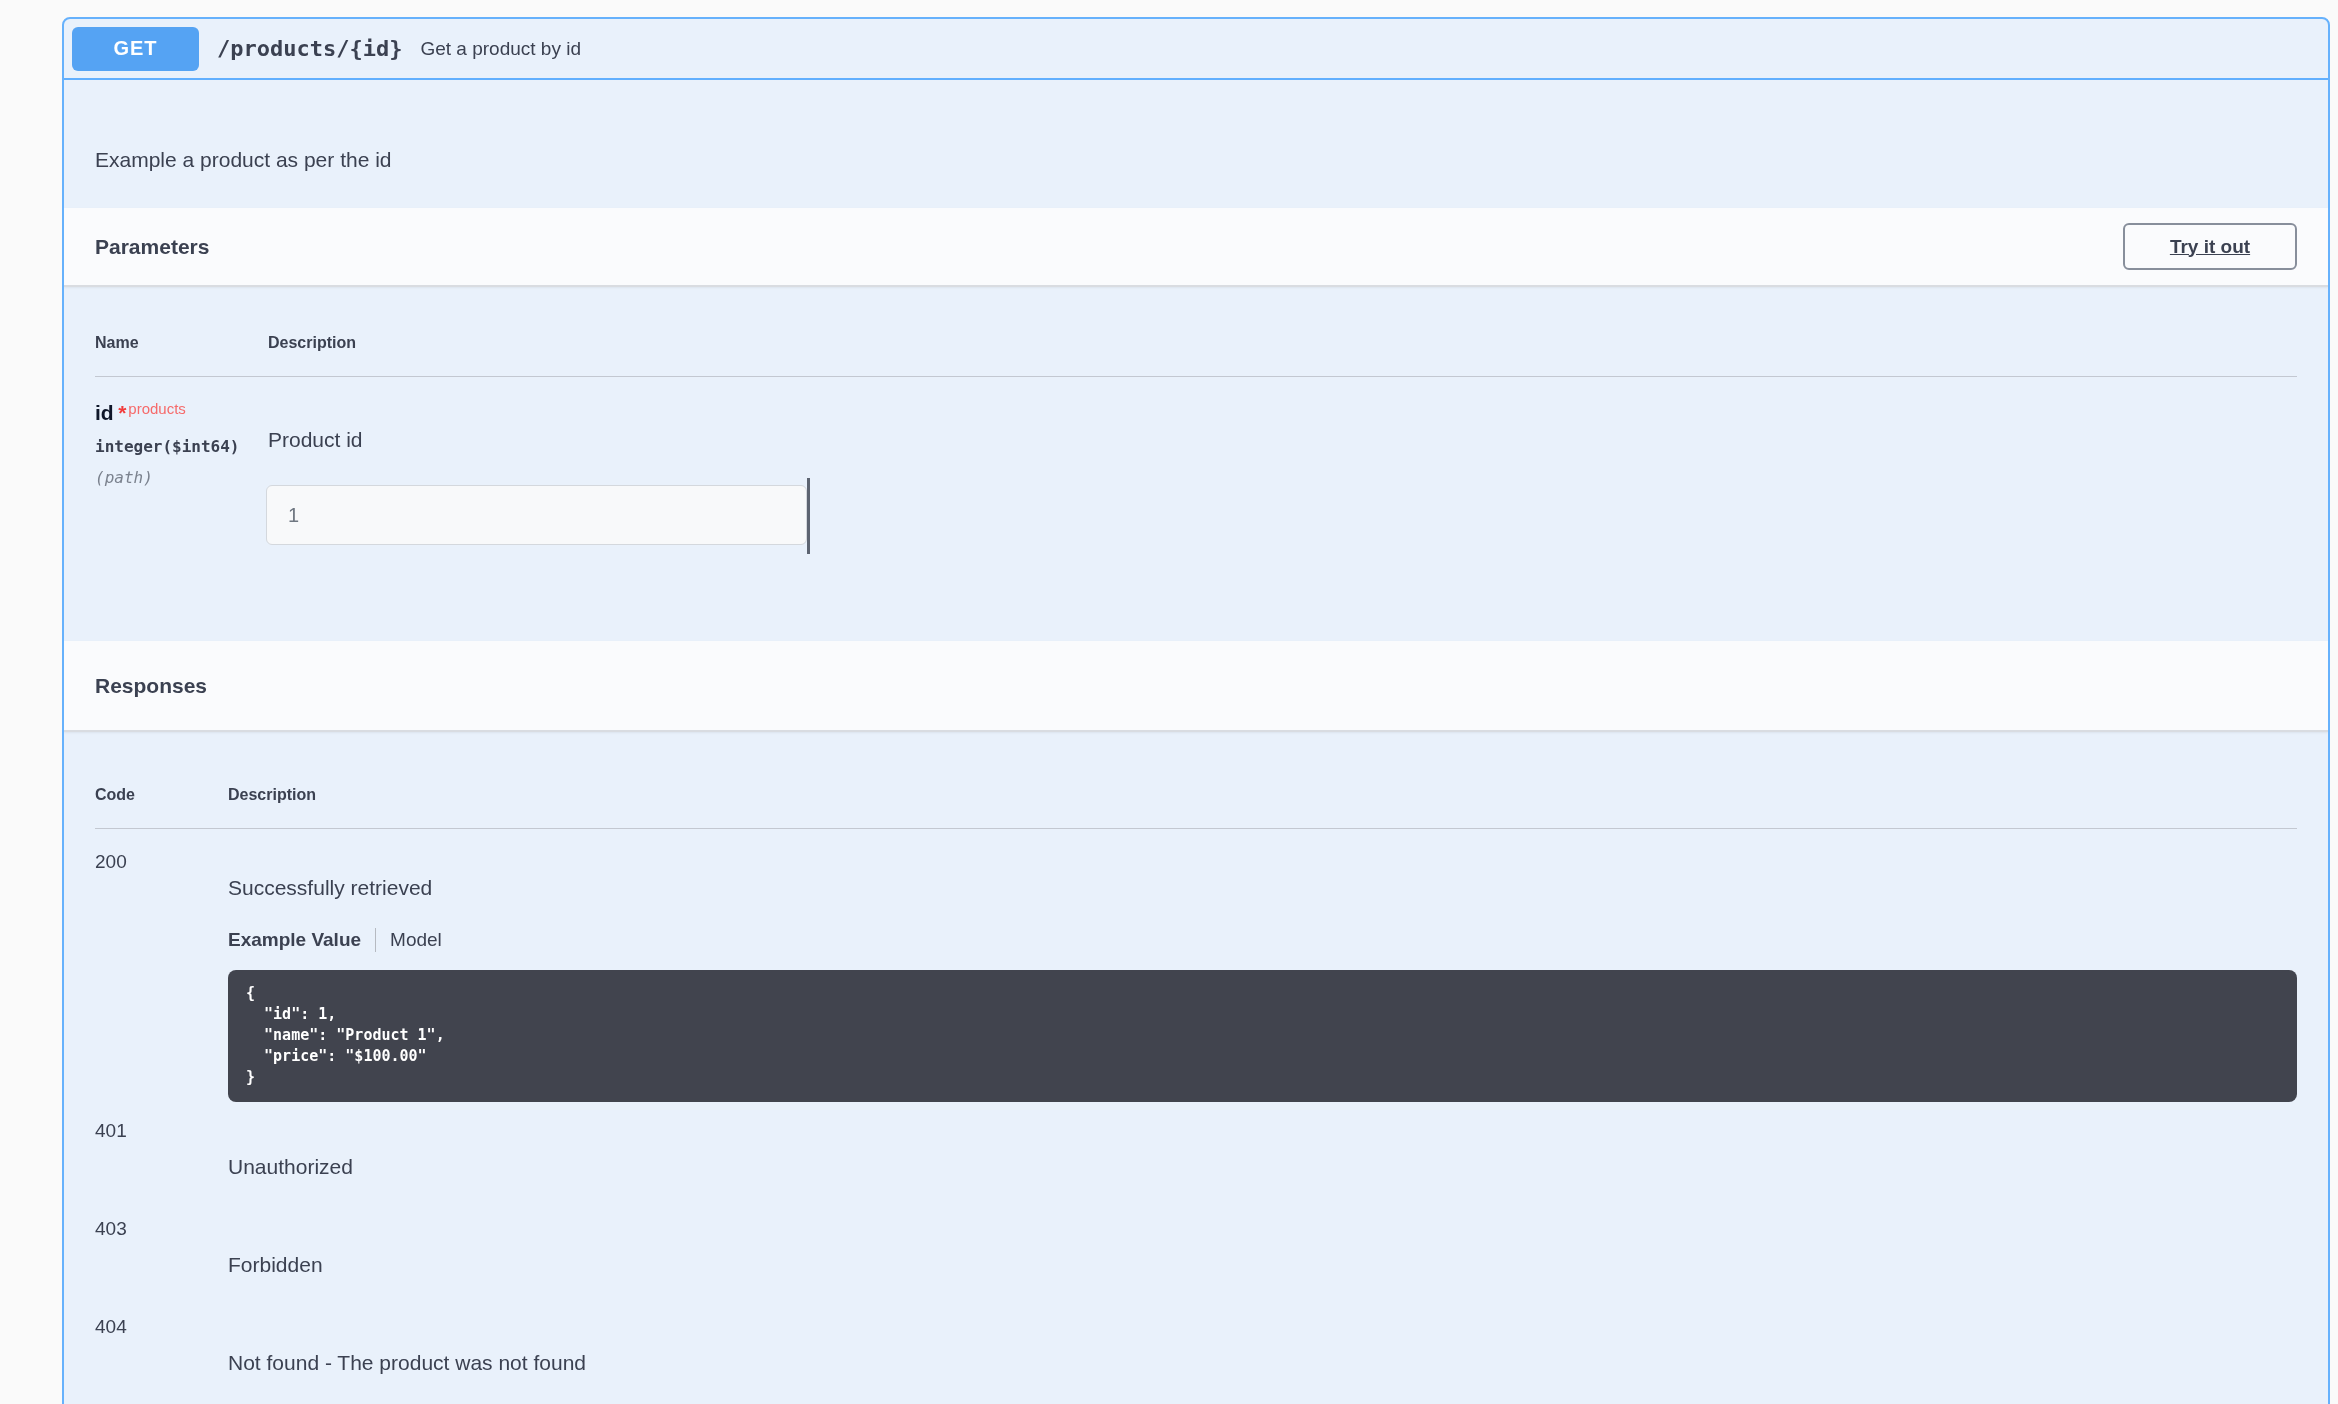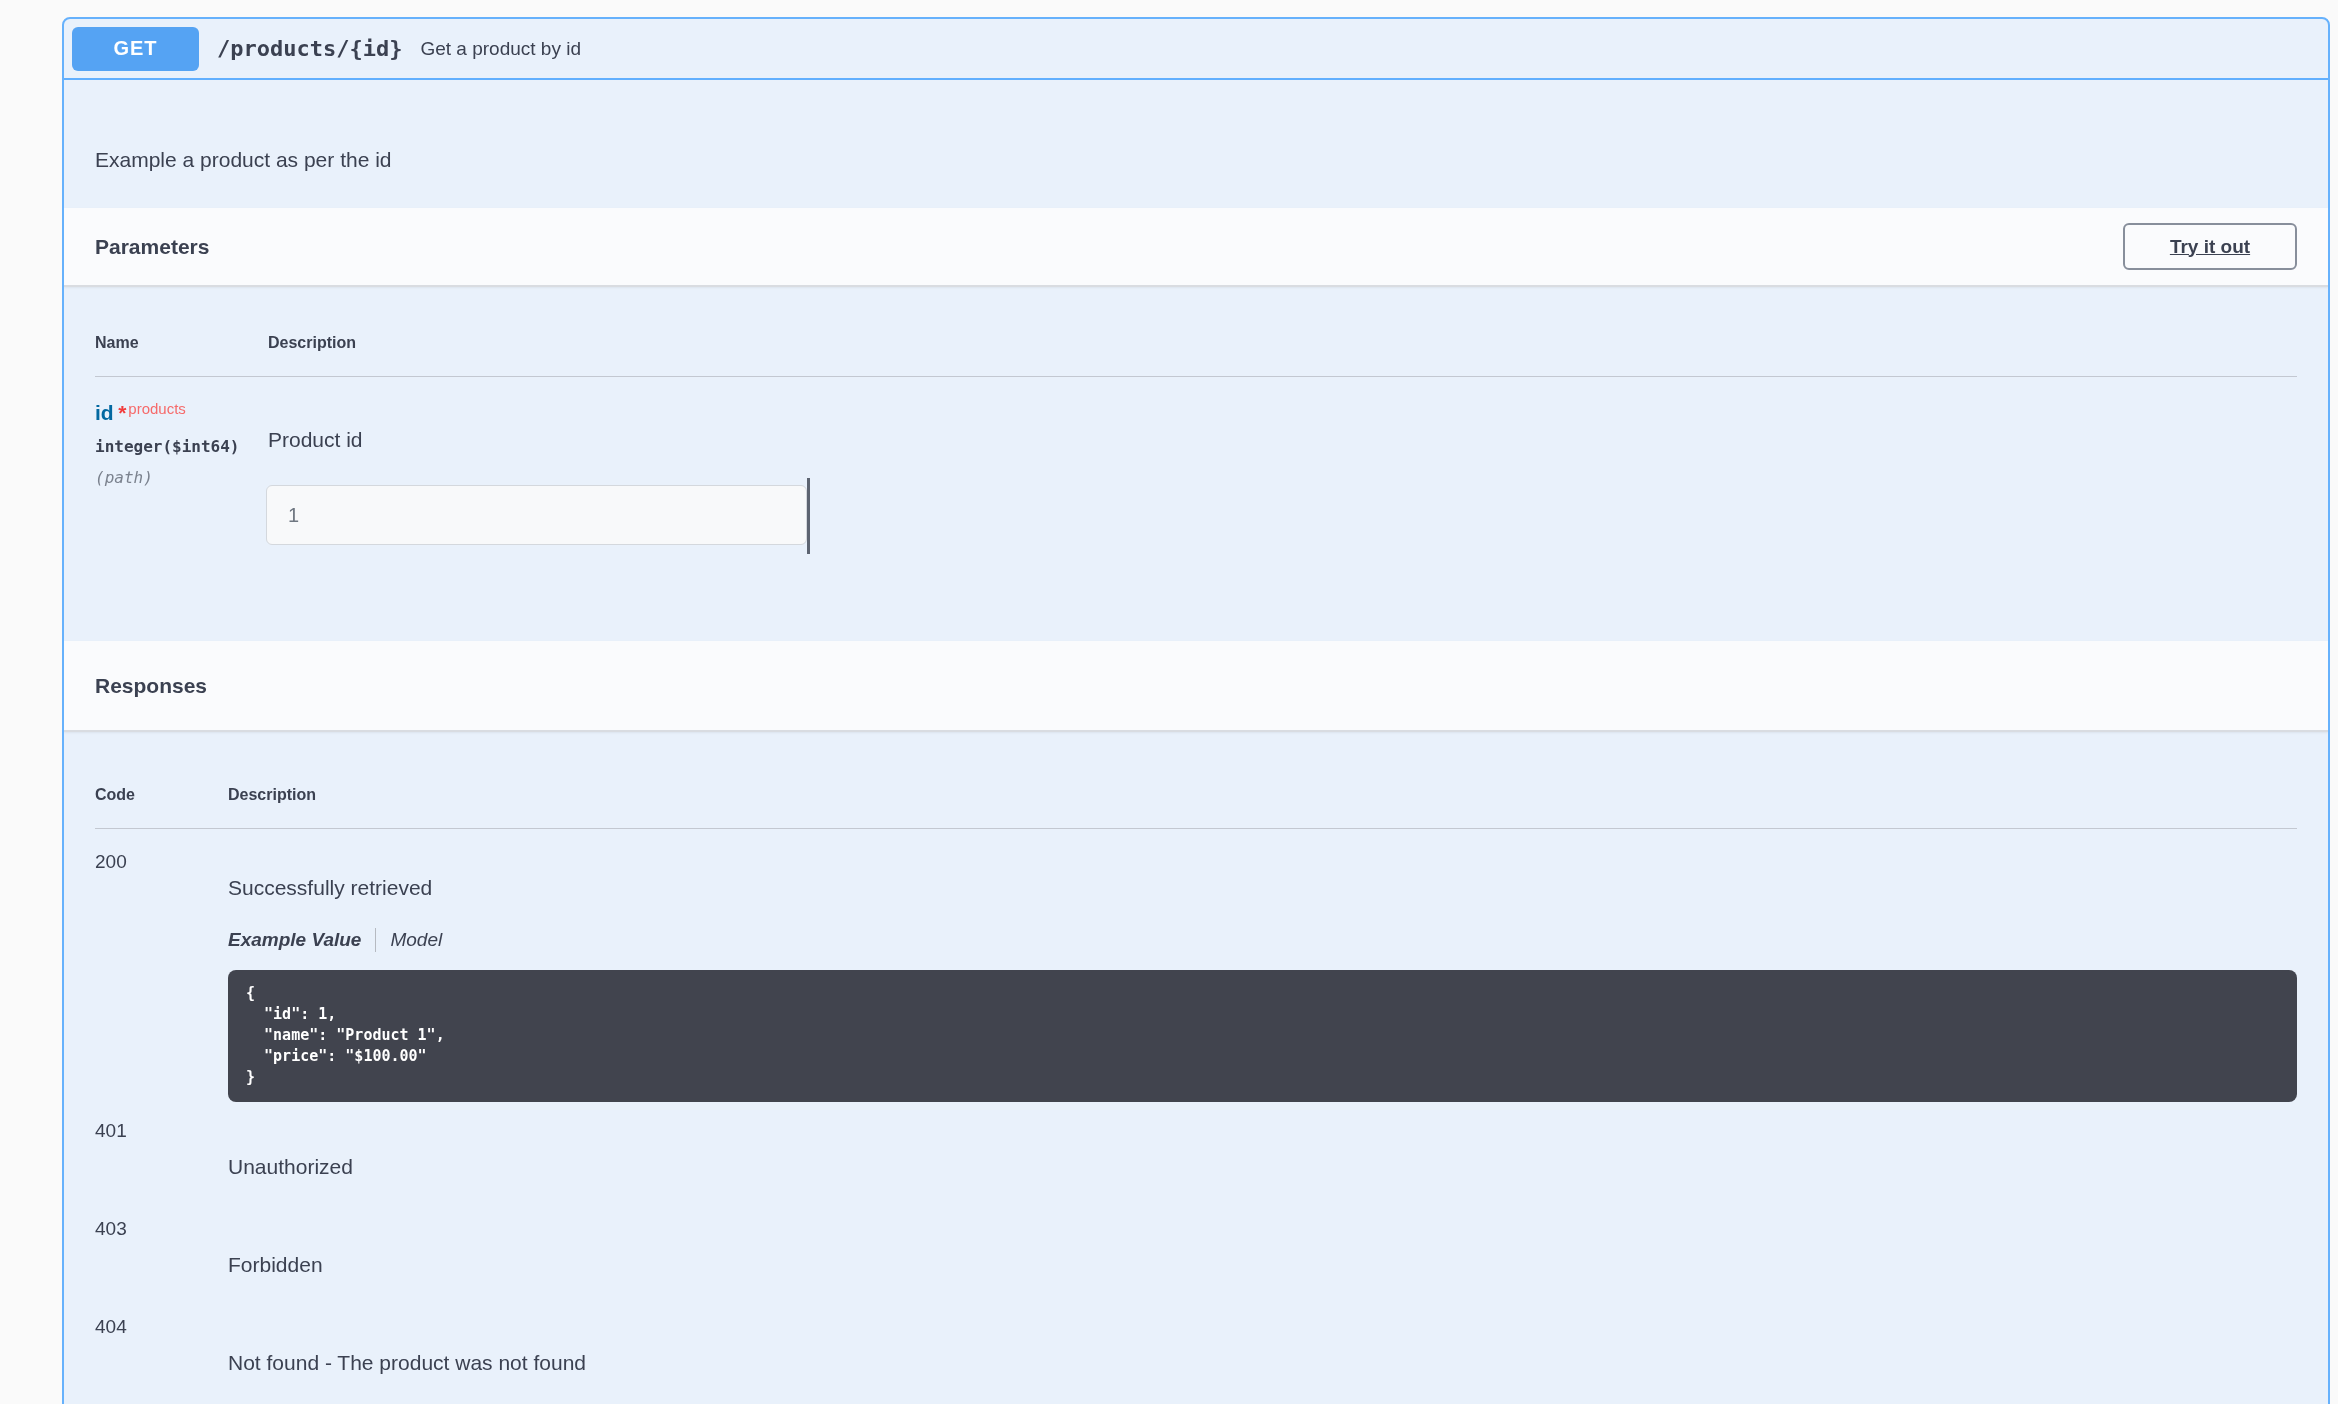--- a/index.html
+++ b/index.html
@@ -55,38 +55,38 @@
   .content-type-value { font-size:18px; font-weight:bold; color:#3b4151; }
 
   
   .tbl-body { position:relative; }
   .params-body { height:354px; }
   .responses-body { height:700px; }
   .abs { position:absolute; }
   .col-head { font-size:16px; font-weight:bold; color:#3b4151; }
   .hdr-divider { position:absolute; left:31px; width:2202px; height:1px; background:#c3c8d1; }
 
-  .param-name { font-size:21px; font-weight:bold; color:#0369a1; }
+  .param-name { font-size:21px; font-weight:bold; color:#0f172a; }
   .req-star { color:#f23c3c; font-weight:bold; font-size:21px; }
   .req-label { color:#f66a6a; font-size:15px; position:relative; top:-6px; margin-left:2px; }
   .param-type { font-family:"DejaVu Sans Mono", monospace; font-weight:bold; font-size:16px; color:#3b4151; }
   .param-in { font-family:"DejaVu Sans Mono", monospace; font-style:italic; font-size:16px; color:#7b828e; }
   .cell-text { font-size:21px; color:#3b4151; }
 
   .param-input {
     position:absolute; left:202px; top:198px; width:541px; height:60px;
     background:#f8f9fa; border:1px solid #d4d8dd; border-radius:6px;
     font-family:"Liberation Sans",sans-serif; font-size:20px; color:#6f7781;
     padding-left:21px;
   }
   .resize-bar { position:absolute; left:743px; top:191px; width:3px; height:76px; background:#5d6471; cursor:col-resize; }
 
   .code-num { font-size:19px; color:#3b4151; }
 
-  .tabs { position:absolute; left:164px; top:196px; display:flex; align-items:center; gap:14px;font-style:italic; }
+  .tabs { position:absolute; left:164px; top:196px; display:flex; align-items:center; gap:14px; }
   .tab-active { font-size:19px; font-weight:bold; color:#3b4151; cursor:pointer; }
   .tab-sep { width:1px; height:24px; background:#b6bac1; }
   .tab-inactive { font-size:19px; color:#3b4151; cursor:pointer; }
 
   .example-block {
     position:absolute; left:164px; top:238px; width:2069px; height:132px;
     background:#41444e; border-radius:8px; overflow:hidden;
   }
   .example-block pre {
     font-family:"DejaVu Sans Mono", monospace; font-weight:bold;

